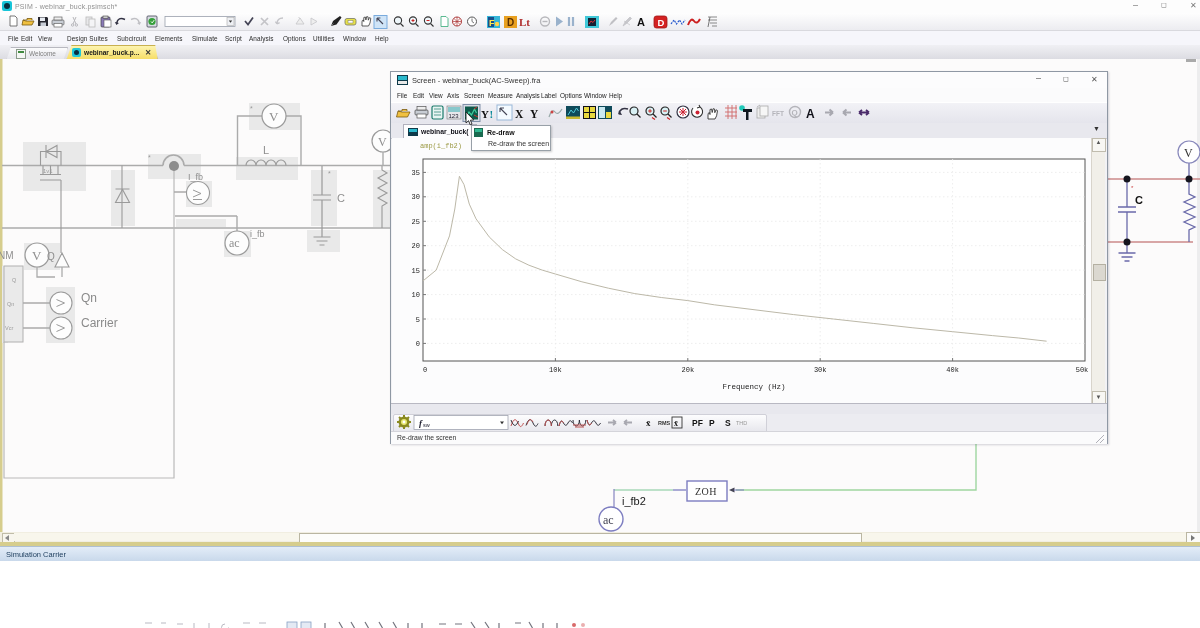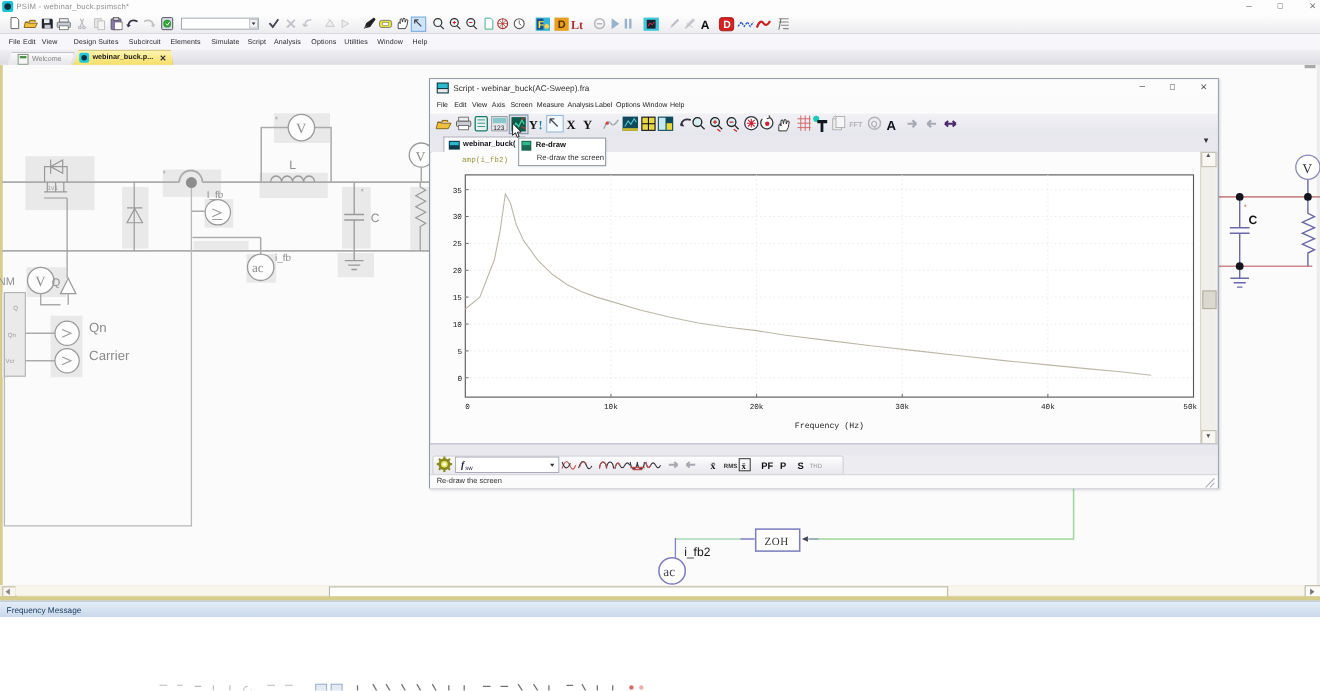--- a/index.html
+++ b/index.html
@@ -311,21 +311,21 @@
   <div class="abs" style="left:2px;top:1px;width:11px;height:8px;background:#f8f6ee;border:1px solid #c0bca8;"></div>
   <div class="abs" style="left:5px;top:2.5px;width:0;height:0;border-right:4px solid #888;border-top:3px solid transparent;border-bottom:3px solid transparent;"></div>
   <div class="abs" style="left:14px;top:1px;width:1172px;height:8px;background:#f8f6ec;"></div>
   <div class="abs" style="left:299px;top:0.5px;width:561px;height:9px;background:#fdfdfb;border:1px solid #bab6a2;"></div>
   <div class="abs" style="left:1186px;top:0px;width:13px;height:10px;background:#fbfbf9;border:1px solid #bab6a2;">
     <div class="abs" style="left:3.5px;top:1.5px;width:0;height:0;border-left:4px solid #777;border-top:3px solid transparent;border-bottom:3px solid transparent;"></div>
   </div>
 </div>
 <div class="abs" id="oliveline"></div>
 <div class="abs" id="simheader">
-    <span style="color:#1c3c5c;">Frequency Message</span>
+    <span style="color:#1c3c5c;">Simulation Carrier</span>
   </div>
 <div class="abs" id="simbody"></div>
 <div class="abs" id="bottomrow">
 <svg class="abs" style="left:0;top:0;" width="1200" height="11" viewBox="0 0 1200 11">
   <g fill="none" stroke="#b9b9c2" stroke-width="1">
     <path d="M145 6 h7 M161 6 h5 M177 7 h6 M194 6 v5 M209 6 v5 M225 7 a3.5 3.5 0 1 0 3.5 3.5 M243 6 h7 M259 6 h7"></path>
   </g>
   <rect x="287" y="5" width="10" height="7" fill="#e4eaf4" stroke="#88a0c4" stroke-width="0.8"></rect>
   <rect x="301" y="5" width="10" height="7" fill="#e4eaf4" stroke="#88a0c4" stroke-width="0.8"></rect>
   <g fill="none" stroke="#74747e" stroke-width="1.2">
@@ -337,21 +337,21 @@
 </svg>
 </div>
 <div class="abs" id="simview" style="left:390px;top:71px;width:718px;height:373px;background:#f2f2f5;
      border:1px solid #8f98a4;box-sizing:border-box;box-shadow:1px 1px 2px rgba(80,80,100,0.25);">
 
   <div class="abs" style="left:0;top:0;width:716px;height:16px;background:#fcfcfd;">
     <div class="abs" style="left:6px;top:3px;width:11px;height:10px;background:#0e3a4a;">
       <div class="abs" style="left:1px;top:1px;width:9px;height:4px;background:#2ab8cc;"></div>
       <div class="abs" style="left:1px;top:6px;width:9px;height:3px;background:#e8e8e8;"></div>
     </div>
-    <span class="abs" style="left:21px;top:3.5px;font-size:7.5px;color:#333;">Script - webinar_buck(AC-Sweep).fra</span>
+    <span class="abs" style="left:21px;top:3.5px;font-size:7.5px;color:#333;">Screen - webinar_buck(AC-Sweep).fra</span>
     <span class="abs" style="left:645px;top:1px;font-size:9px;color:#555;">–</span>
     <span class="abs" style="left:672px;top:2.5px;font-size:7px;color:#555;">◻</span>
     <span class="abs" style="left:700px;top:2.5px;font-size:8px;color:#555;">✕</span>
   </div>
 
   <div class="abs" style="left:0;top:16px;width:716px;height:14px;background:#fbfbfc;">
     <span class="abs" style="left:6px;top:4px;font-size:6.4px;color:#222;">File</span>
     <span class="abs" style="left:22px;top:4px;font-size:6.4px;color:#222;">Edit</span>
     <span class="abs" style="left:38px;top:4px;font-size:6.4px;color:#222;">View</span>
     <span class="abs" style="left:56px;top:4px;font-size:6.4px;color:#222;">Axis</span>

